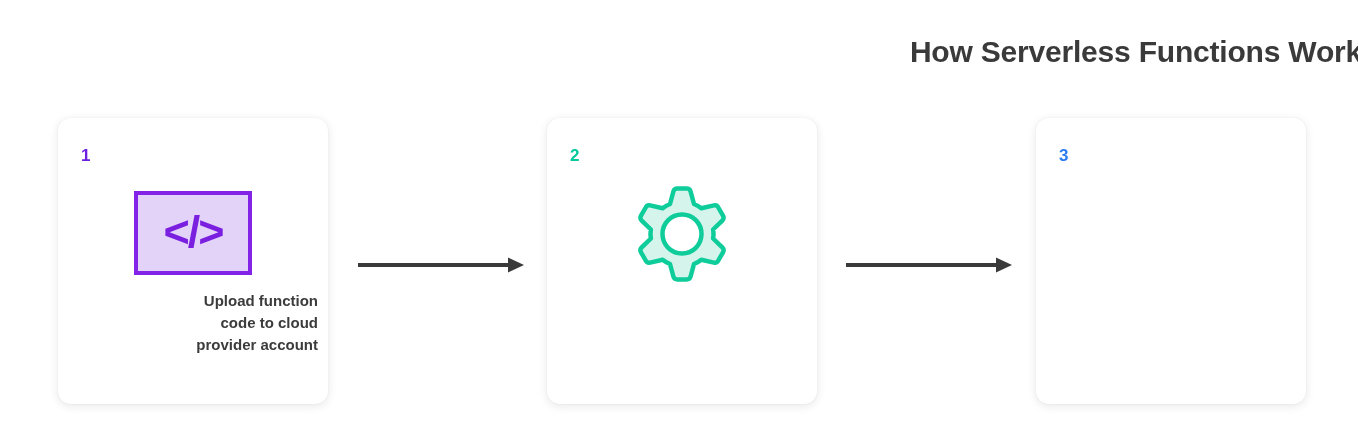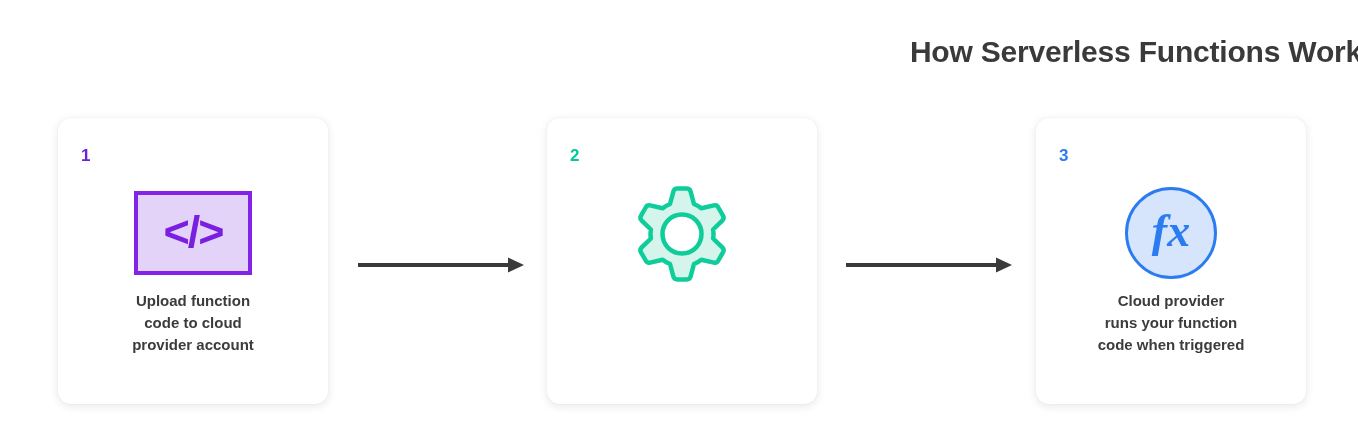--- a/index.html
+++ b/index.html
@@ -79,21 +79,21 @@
     display: flex;
     align-items: center;
     justify-content: center;
   }
 
   .step-caption {
     position: absolute;
     top: 172px;
     left: 10px;
     width: 250px;
-    text-align: center;
+    text-align: right;
     font-size: 15px;
     font-weight: bold;
     color: #3c3c3c;
     line-height: 22px;
     white-space: pre-line;
   }
 
   
   .code-icon-box {
     width: 118px;
@@ -200,29 +200,21 @@
             <circle cx="50" cy="51" r="19.5" fill="#FFFFFF" stroke="#0FCC9B" stroke-width="4.5"></circle>
           </svg>
         </span>
       </div>
 
     </div>
 
     <div class="step-card">
       <div class="step-number n3">3</div>
 
-      <div class="icon-wrap">
-        <div class="fx-circle">
-          <span class="glyph">fx</span>
-        </div>
-      </div>
-
-      <div class="step-caption">Cloud provider
-runs your function
-code when triggered</div>
+
     </div>
 
   </div>
 
   <div class="arrow-connector a1">
     <svg width="168" height="22" viewBox="0 0 168 22" aria-hidden="true">
       <line x1="0" y1="11" x2="152" y2="11" stroke="#3A3A3A" stroke-width="4"></line>
       <polygon points="150,3.5 166,11 150,18.5" fill="#3A3A3A"></polygon>
     </svg>
   </div>

